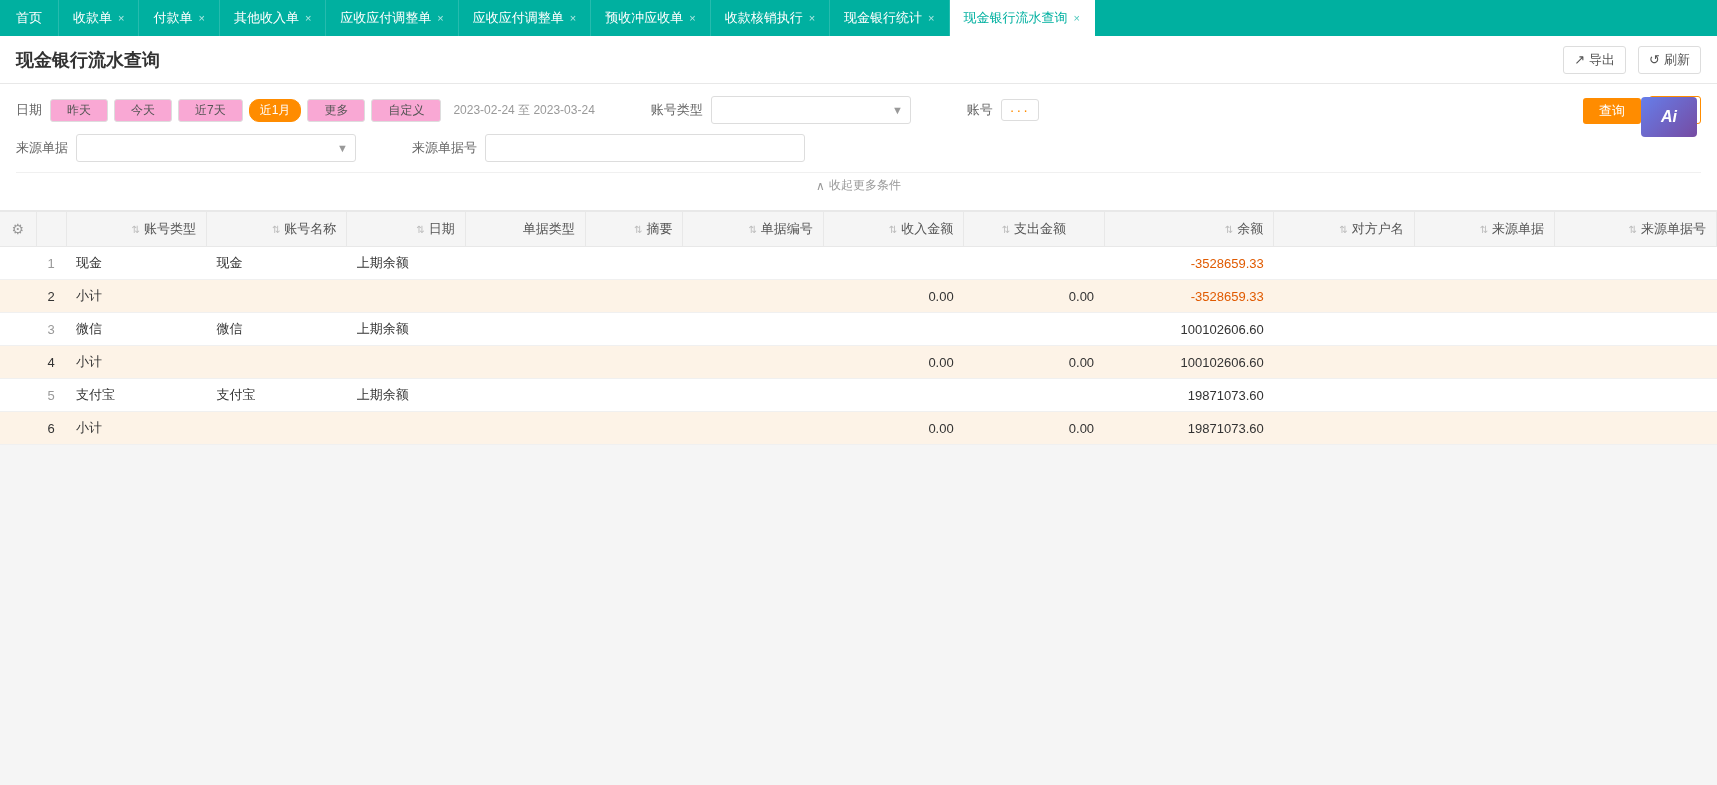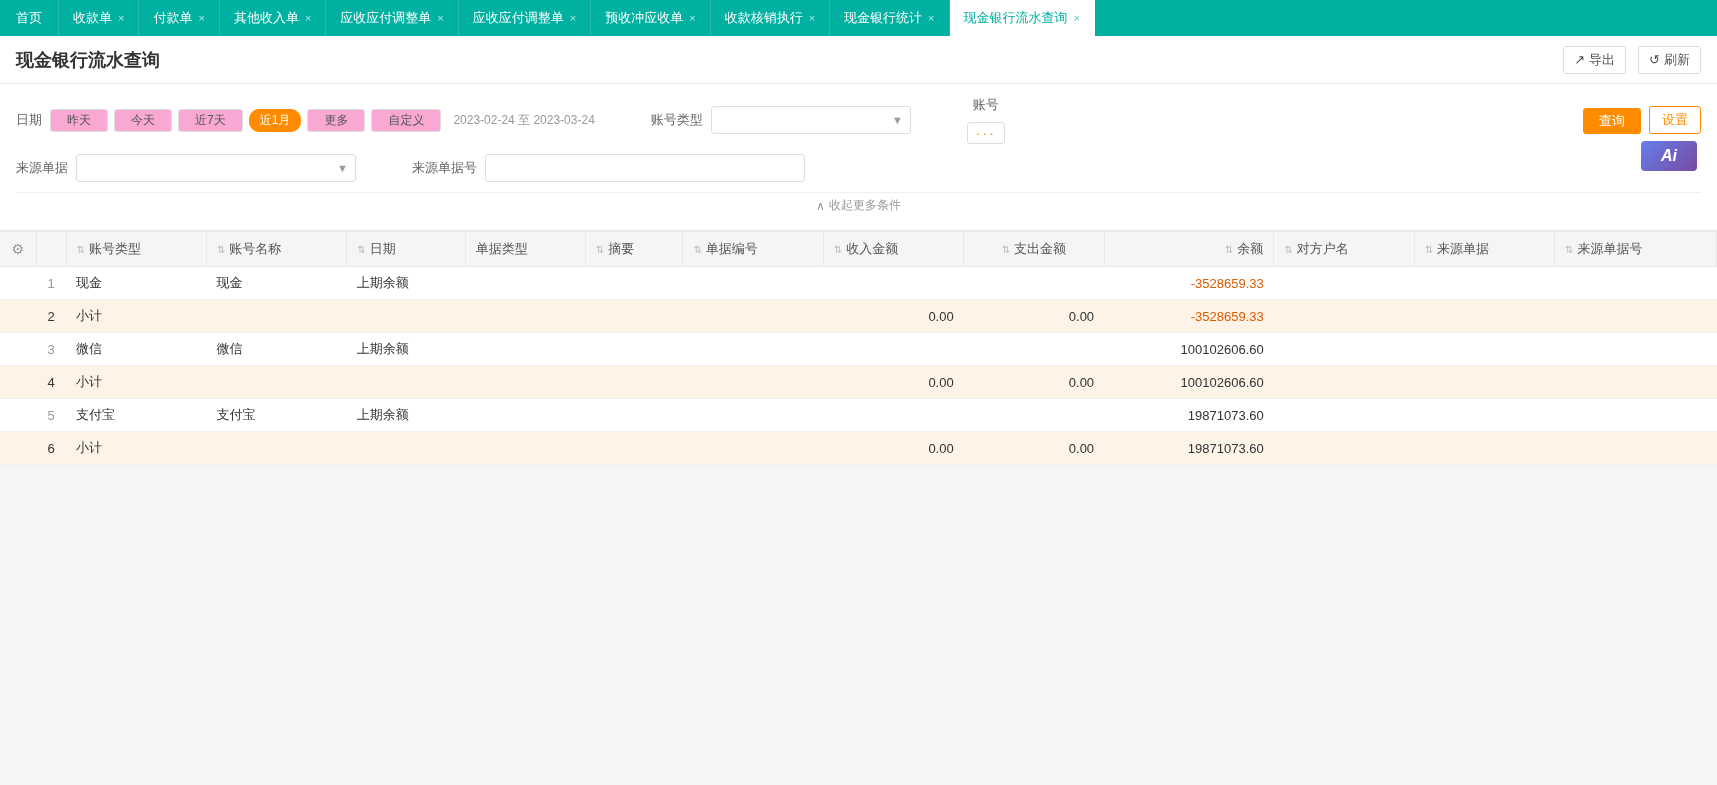--- a/index.html
+++ b/index.html
@@ -210,21 +210,21 @@
       border-collapse: collapse;
       font-size: 13px;
     }
     thead tr {
       background: #f5f5f5;
       border-top: 1px solid #e8e8e8;
       border-bottom: 1px solid #e8e8e8;
     }
     th {
       padding: 8px 10px;
-      text-align: left;
+      text-align: right;
       font-weight: normal;
       color: #555;
       white-space: nowrap;
       border-right: 1px solid #e8e8e8;
       position: relative;
     }
     th .sort-icon {
       font-size: 10px;
       color: #bbb;
       margin-right: 4px;
@@ -257,31 +257,30 @@
     }
 
     
     .ai-badge {
       position: fixed;
       top: 97px;
       right: 20px;
       background: linear-gradient(135deg, #667eea 0%, #764ba2 100%);
       color: #fff;
       width: 56px;
-      height: 30px;
+      height: 40px;
       border-radius: 4px;
       display: flex;
       align-items: center;
       justify-content: center;
       font-size: 16px;
       font-style: italic;
       font-weight: bold;
       cursor: pointer;
       z-index: 100;
-      margin-top: 44px;
     }
   </style>
 </head>
 <body>
 
 <div class="top-nav">
   <div class="nav-home">首页</div>
   <div class="nav-item">
     <span>收款单</span>
     <span class="close-x">×</span>
@@ -353,21 +352,21 @@
     <div class="filter-group" style="margin-left:40px;">
       <span class="filter-label">账号类型</span>
       <div class="select-wrapper">
         <select class="filter-select">
           <option value=""></option>
         </select>
         <span class="chevron">▼</span>
       </div>
     </div>
 
-    <div class="filter-group" style="margin-left:40px;flex-direction:column;">
+    <div class="filter-group" style="margin-left:40px;">
       <span class="filter-label">账号</span>
       <button class="ellipsis-btn">···</button>
     </div>
 
     <div style="margin-left:auto; display:flex; gap:8px; flex-direction:row; align-items:flex-end;">
       <button class="btn-query">查询</button>
       <button class="btn-settings">设置</button>
     </div>
   </div>
 

